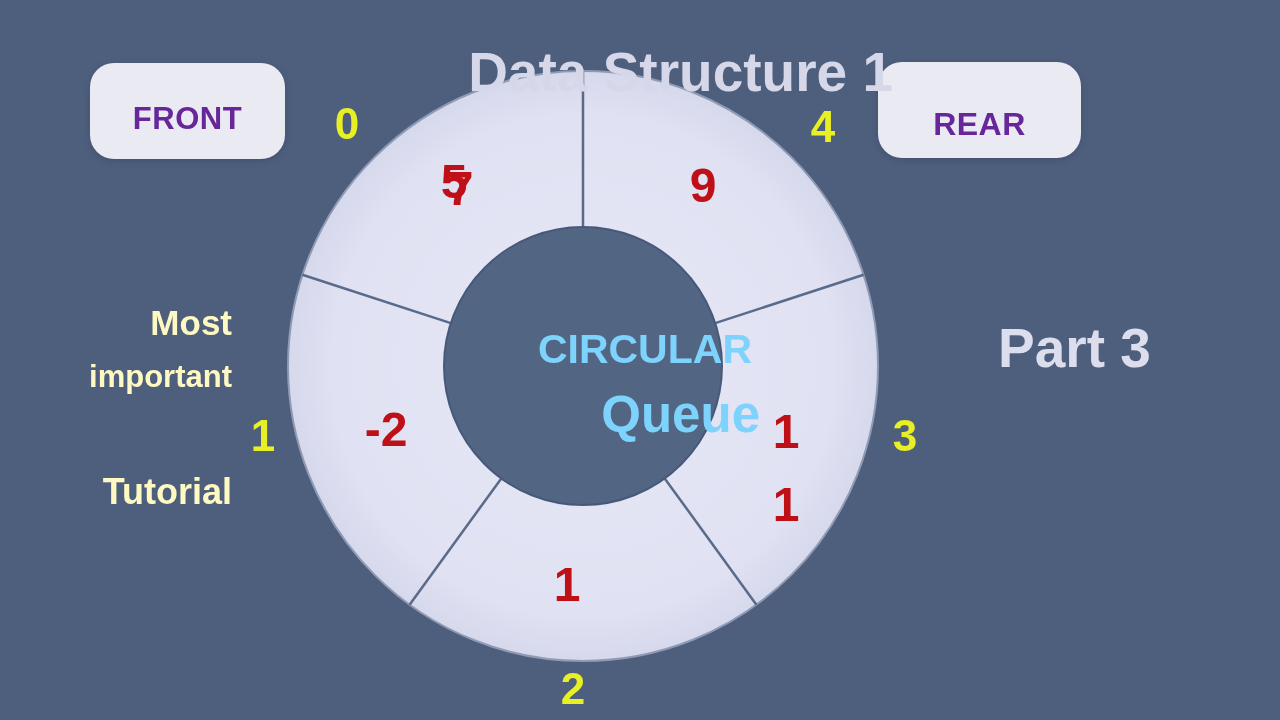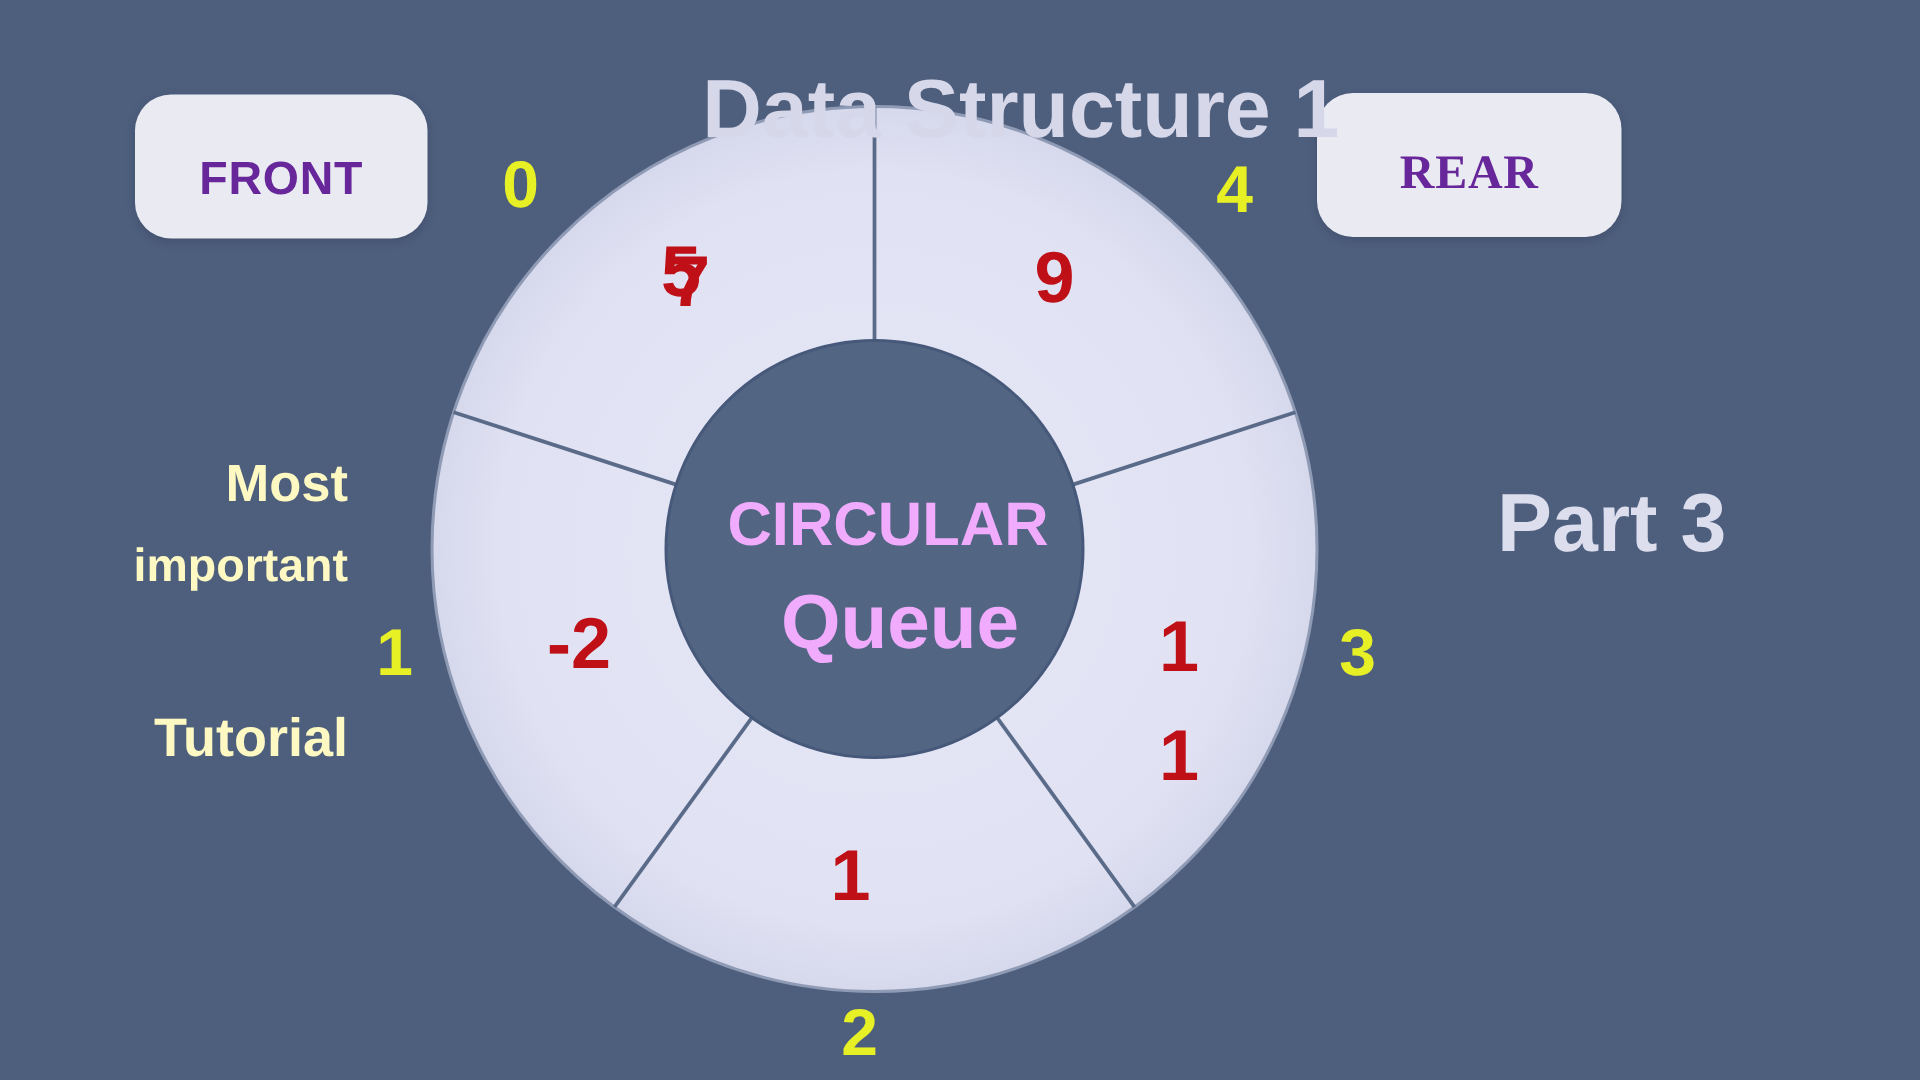--- a/index.html
+++ b/index.html
@@ -21,42 +21,42 @@
     background:#e9eaf2;border-radius:24px;z-index:2;
     box-shadow:0 2px 6px rgba(30,40,60,0.25);
   }
   .front-box{left:90px;top:63px;width:195px;height:96px;}
   .rear-box{left:878px;top:62px;width:203px;height:96px;}
   .pointer-label{
     display:flex;align-items:center;justify-content:center;
     color:#67279b;z-index:4;letter-spacing:0.5px;
   }
   .front-label{left:90px;top:63px;width:195px;height:112px;font-size:31px;}
-  .rear-label{left:878px;top:66px;width:203px;height:96px;font-size:32px;font-family:Liberation Serif, serif;}
+  .rear-label{left:878px;top:76px;width:203px;height:96px;font-size:32px;}
   
   .note{
     left:0px;top:69px;width:276px;z-index:3;
     text-align:center;font-size:30px;line-height:48px;
     color:#f0f1f5;
     text-shadow:0 0 3px rgba(110,118,145,0.65);
   }
   
   .side-line{width:220px;left:12px;text-align:right;color:#fef9c3;z-index:5;}
   .side-1{top:303px;font-size:35px;}
   .side-2{top:359px;font-size:31px;}
   .side-3{top:471px;font-size:36px;}
   
   .part{
     left:998px;top:316px;width:210px;text-align:left;
     font-size:55px;color:#dcdded;z-index:5;
   }
   
   .donut{left:0;top:0;z-index:1;}
   
-  .center-text{width:320px;text-align:center;color:#f0abfc;z-index:5;}
+  .center-text{width:320px;text-align:right;color:#7dd3fc;z-index:5;}
   .center-1{left:432px;top:326px;font-size:41px;}
   .center-2{left:440px;top:385px;font-size:51px;}
   
   .idx{width:60px;text-align:center;font-size:44px;color:#e7ef25;z-index:5;}
   .idx-0{left:317px;top:99px;}
   .idx-4{left:793px;top:102px;}
   .idx-3{left:875px;top:411px;}
   .idx-2{left:543px;top:664px;}
   .idx-1{left:233px;top:411px;}
   

